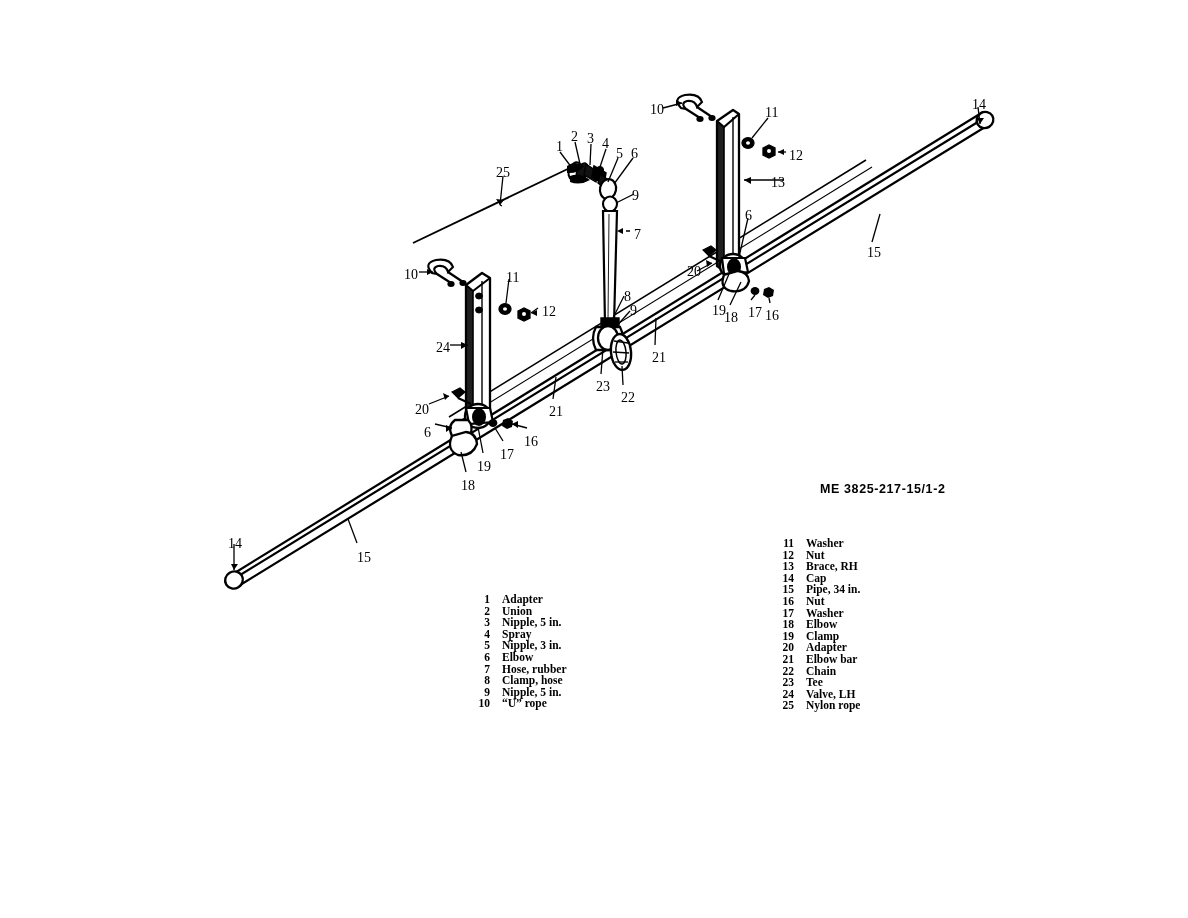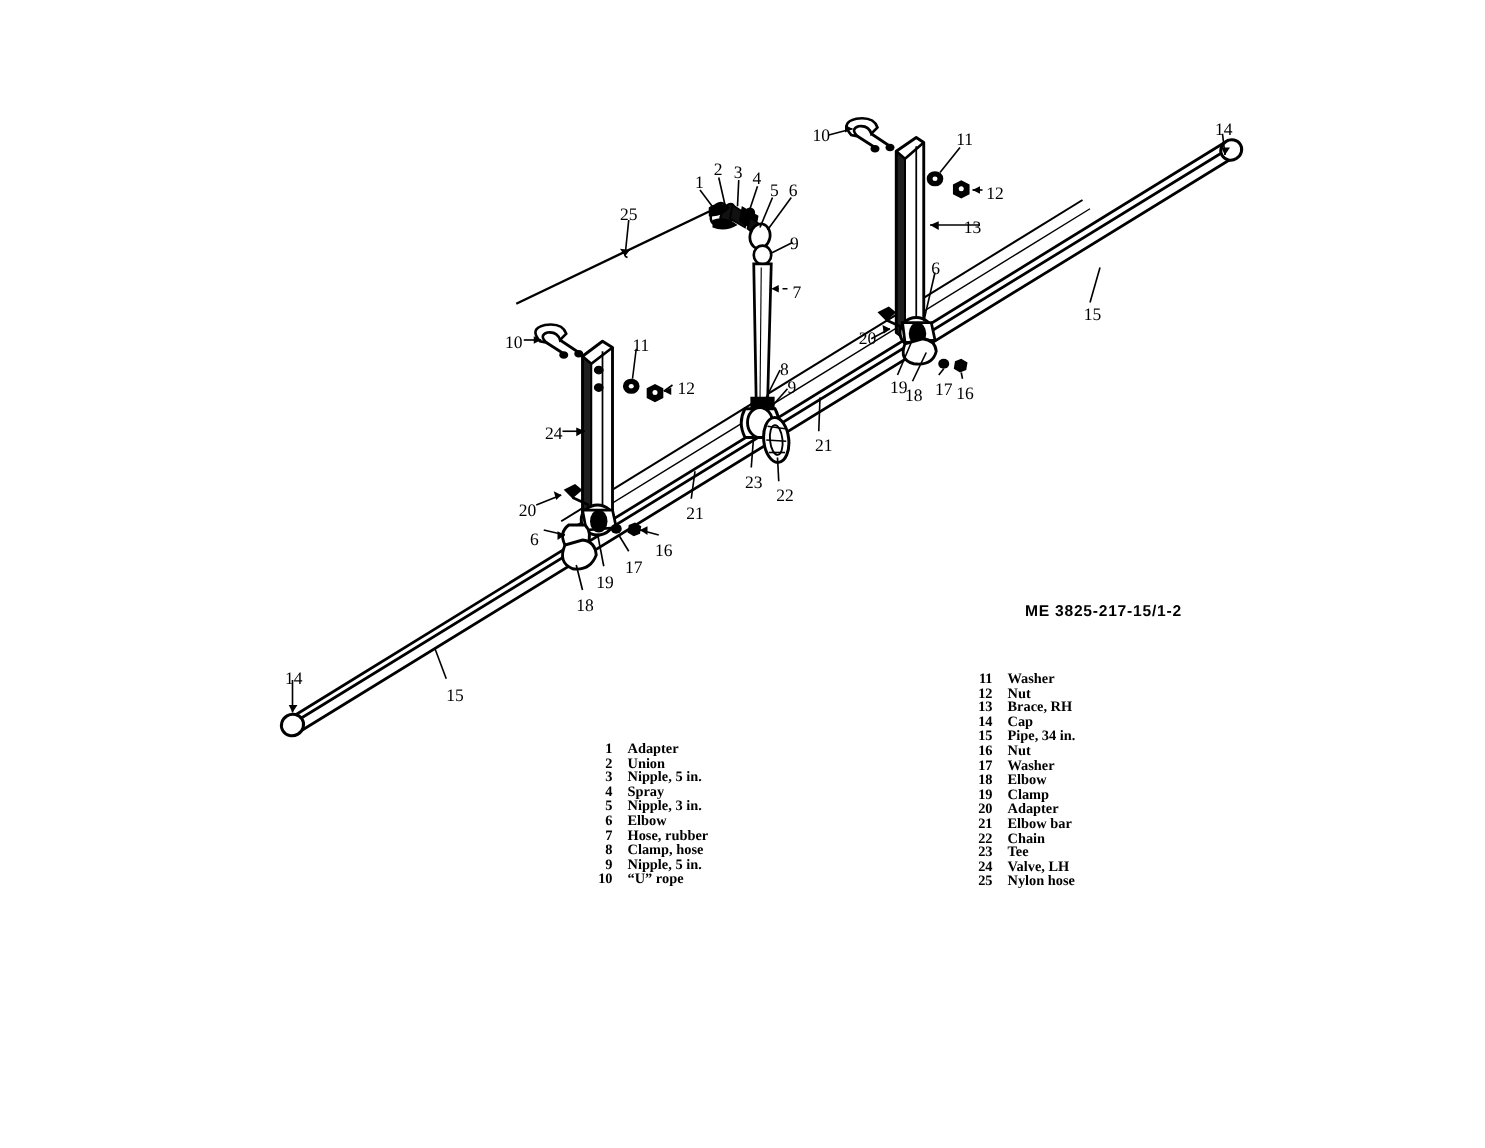--- a/index.html
+++ b/index.html
@@ -438,17 +438,17 @@
       <div class="legend-row">
         <span class="legend-num">23</span>
         <span class="legend-label">Tee</span>
       </div>
       <div class="legend-row">
         <span class="legend-num">24</span>
         <span class="legend-label">Valve, LH</span>
       </div>
       <div class="legend-row">
         <span class="legend-num">25</span>
-        <span class="legend-label">Nylon hose</span>
+        <span class="legend-label">Nylon rope</span>
       </div>
     </div>
 
 </div>
 
 </body></html>

